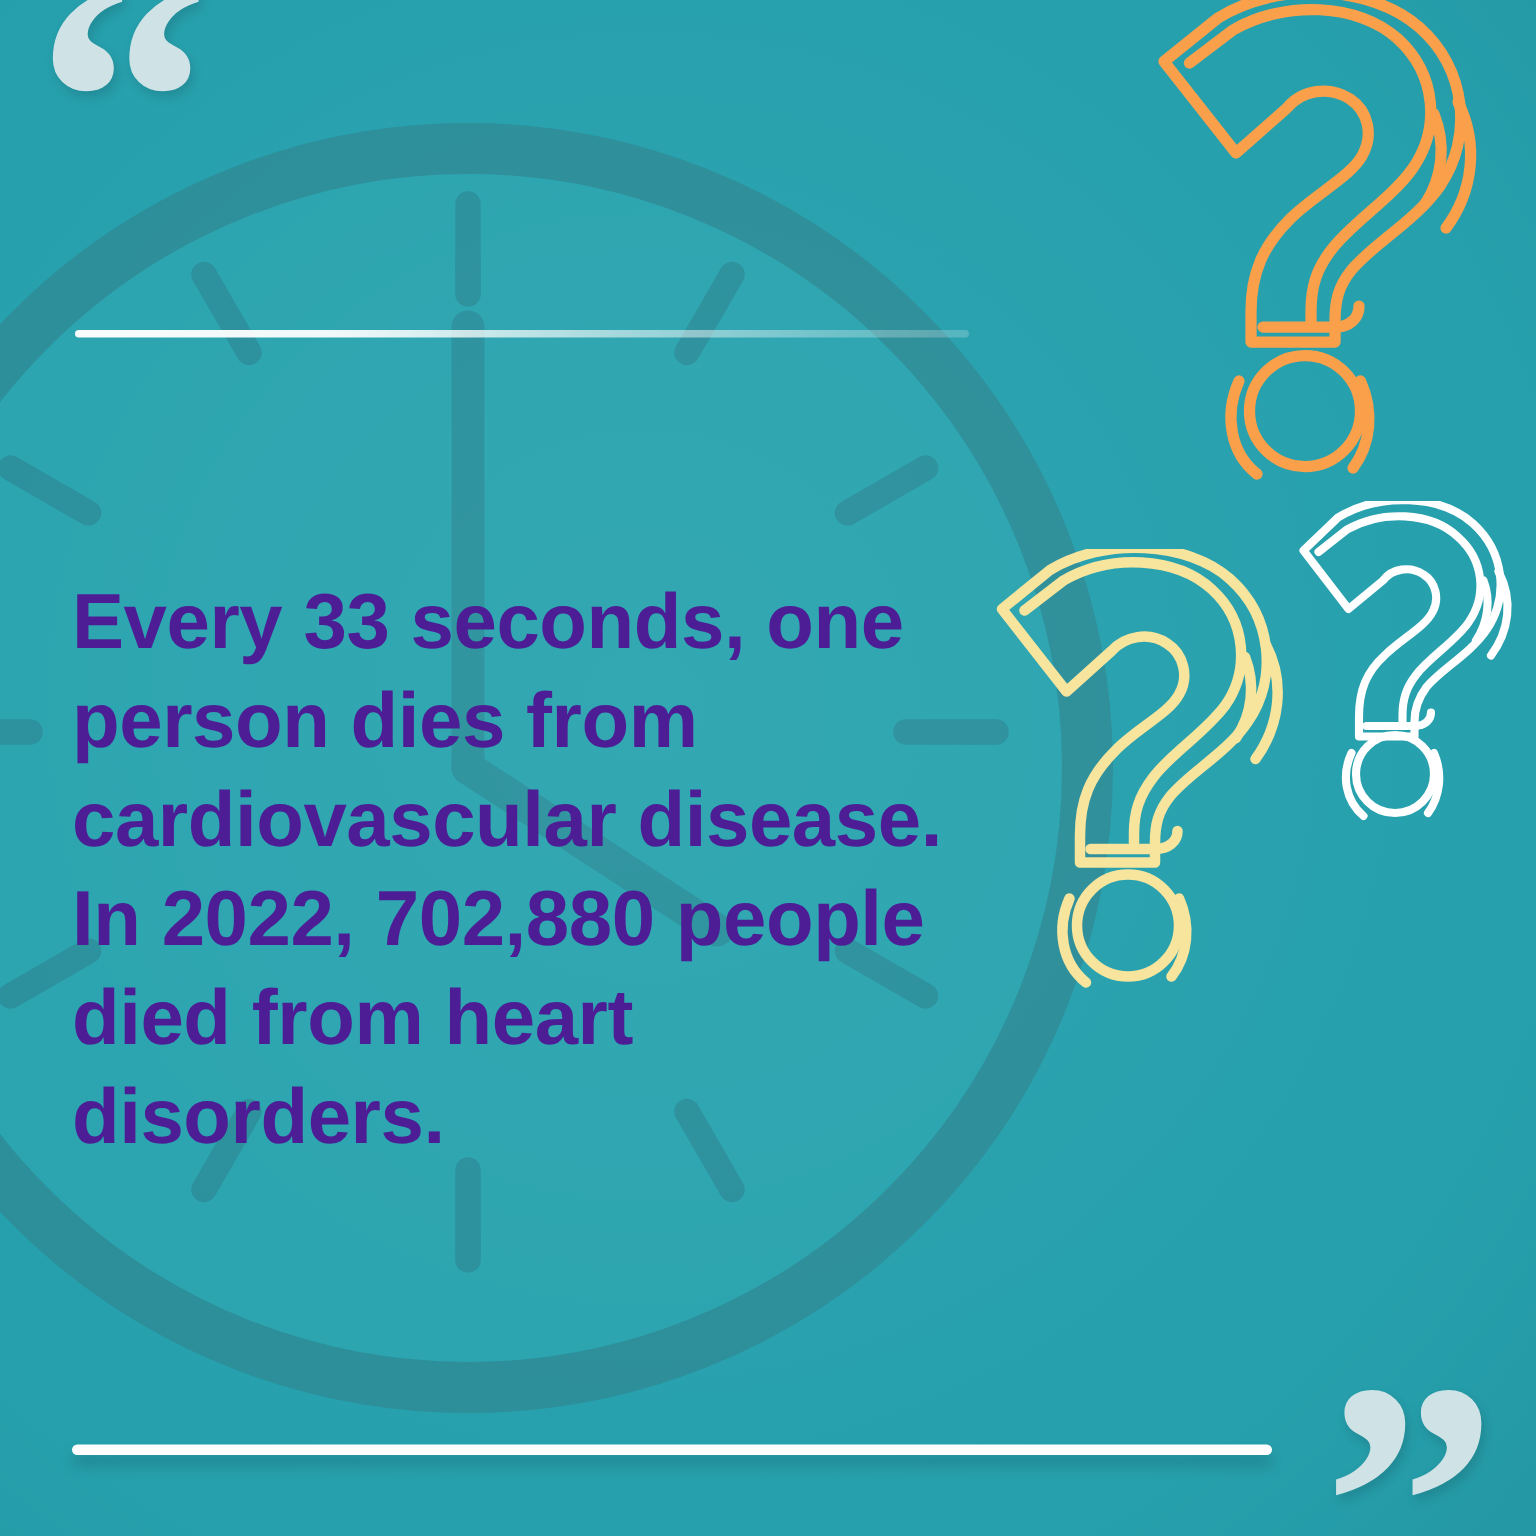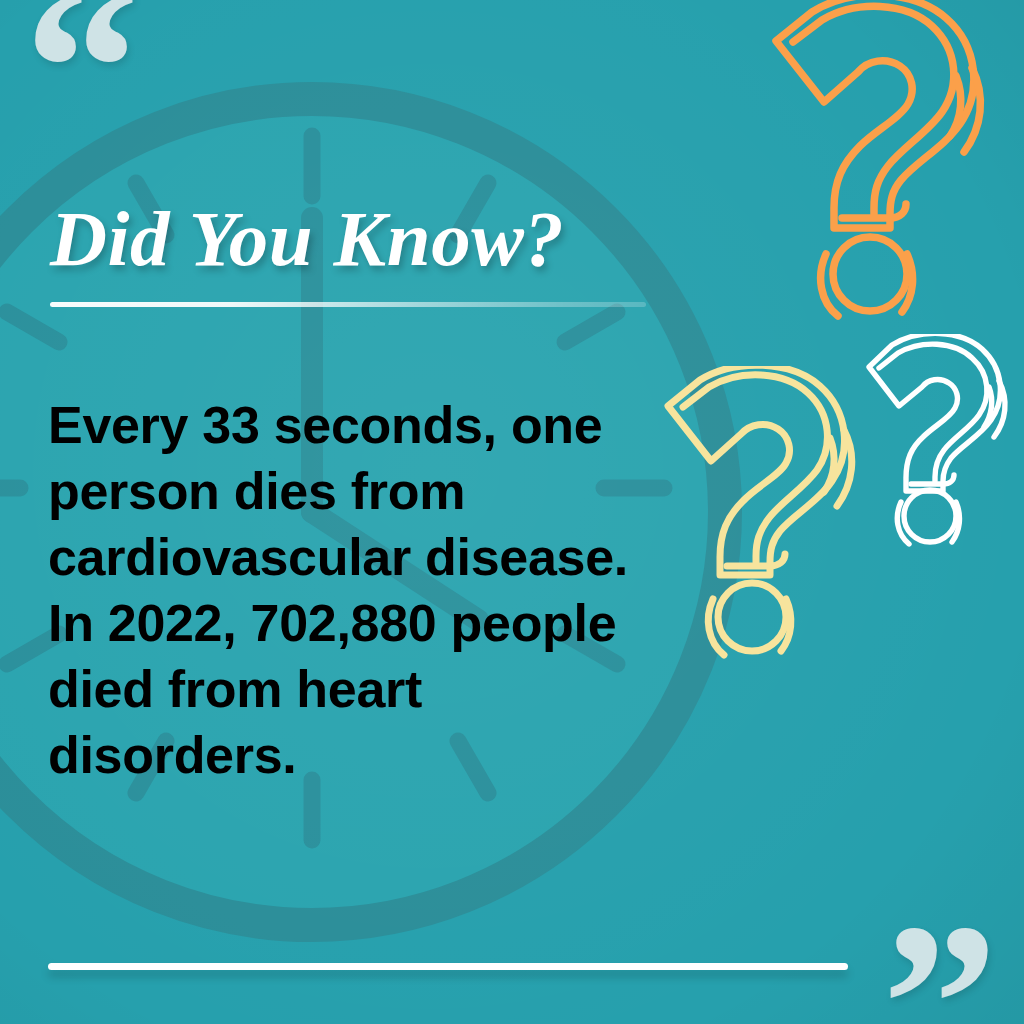--- a/index.html
+++ b/index.html
@@ -91,27 +91,27 @@
       rgba(255,255,255,0.93) 30%,
       rgba(255,255,255,0.55) 62%,
       rgba(255,255,255,0.30) 86%,
       rgba(255,255,255,0.20) 100%);
   }
 
   
   #body-copy {
     position: absolute;
     left: 48px;
-    top: 392px;
+    top: 382px;
     width: 620px;
     margin: 0;
     font-size: 52px;
     font-weight: 700;
     line-height: 66px;
-    color: #000000;
+    color: #4c1d95;
     letter-spacing: -0.3px;
     white-space: pre-line;
   }
 
   
   #footer-rule {
     position: absolute;
     left: 48px;
     bottom: 54px;
     width: 800px;
@@ -167,21 +167,20 @@
         <line x1="312" y1="512" x2="478" y2="620" stroke-width="22"></line>
       </g>
     </g>
   </svg>
 
   <div id="vignette"></div>
 
   <div class="quote-glyph" id="quote-open">“</div>
 
   <div id="headline-block">
-    <h1 id="headline">Did You Know?</h1>
     <div id="headline-rule"></div>
   </div>
 
   <p id="body-copy">Every 33 seconds, one person dies from cardiovascular disease. In 2022, 702,880 people died from heart disorders.</p>
 
   <div id="footer-rule"></div>
 
   <div class="quote-glyph" id="quote-close">”</div>
 
   <svg class="qmark" id="qmark-orange" viewBox="0 0 268 340" xmlns="http://www.w3.org/2000/svg">

